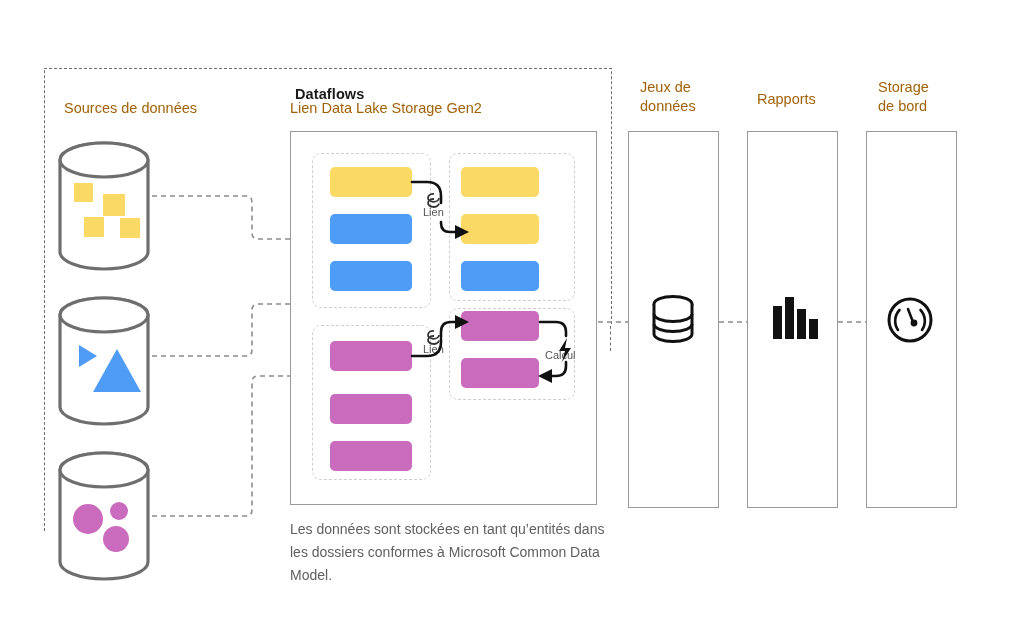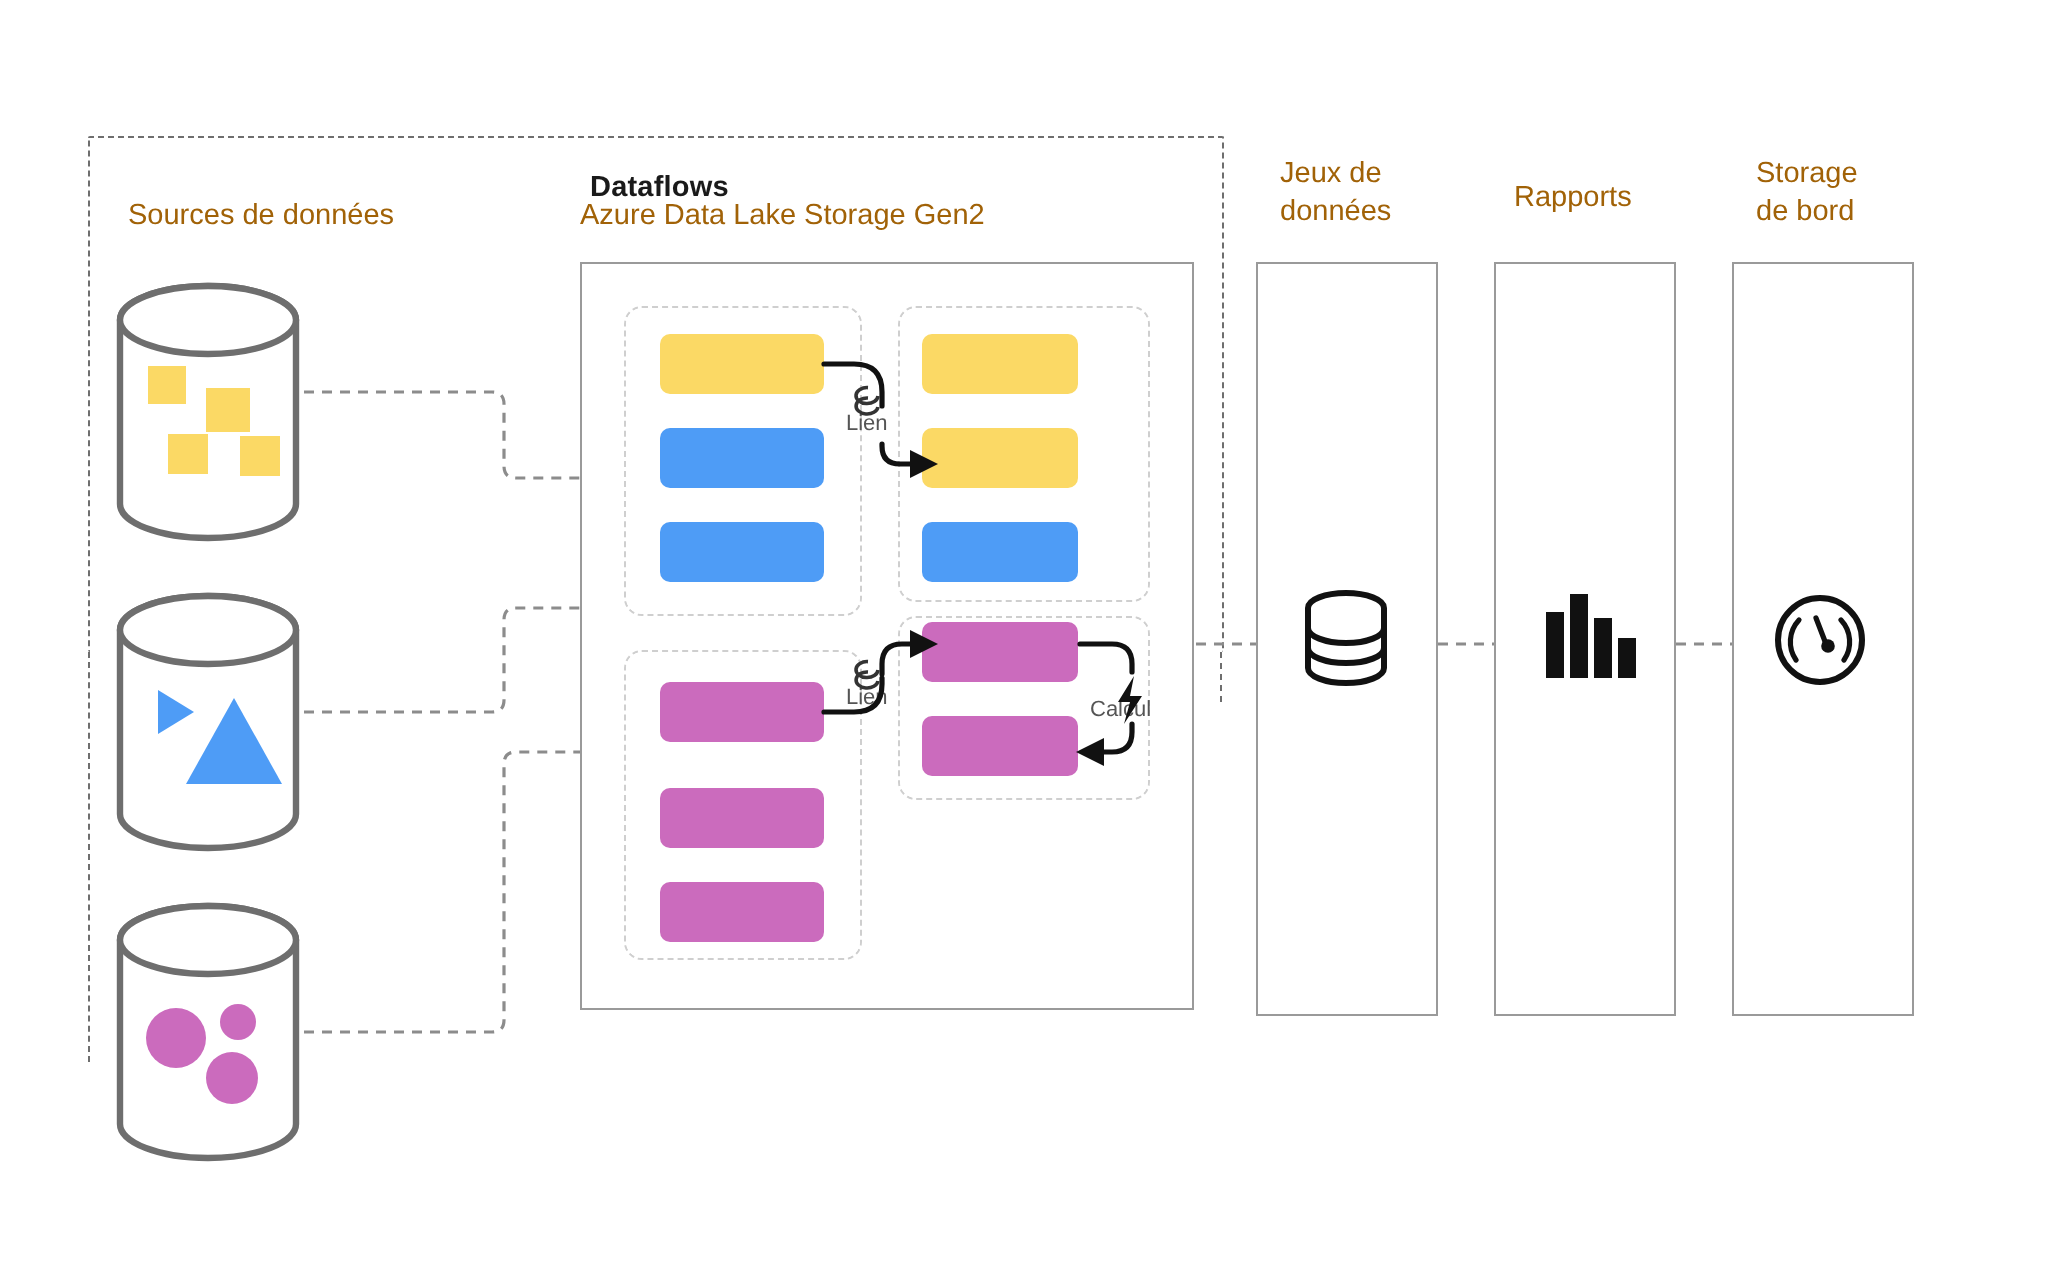--- a/index.html
+++ b/index.html
@@ -91,21 +91,21 @@
 
 <div id="stage">
 
   <div class="abs dataflows-box"></div>
   <div class="abs dataflows-box-lowerleft"></div>
   <div class="abs dataflows-box-lowerright"></div>
 
   <div class="abs title-dataflows">Dataflows</div>
 
   <div class="abs col-label lbl-sources">Sources de données</div>
-  <div class="abs col-label lbl-adls">Azure Data Lake Storage Gen2</div>
+  <div class="abs col-label lbl-adls">Lien Data Lake Storage Gen2</div>
   <div class="abs col-label lbl-datasets">Jeux de
 données</div>
   <div class="abs col-label lbl-reports">Rapports</div>
   <div class="abs col-label lbl-dashboards">Storage
 de bord</div>
 
   <div class="abs adls-panel"></div>
   <div class="abs group-box g1"></div>
   <div class="abs group-box g2"></div>
   <div class="abs group-box g3"></div>
@@ -123,20 +123,21 @@
   <div class="abs blk blk-m" style="left:461px;top:358px;width:78px;height:30px;"></div>
 
   <div class="abs blk blk-m" style="left:330px;top:341px;width:82px;height:30px;"></div>
   <div class="abs blk blk-m" style="left:330px;top:394px;width:82px;height:30px;"></div>
   <div class="abs blk blk-m" style="left:330px;top:441px;width:82px;height:30px;"></div>
 
   <div class="abs column c1"></div>
   <div class="abs column c2"></div>
   <div class="abs column c3"></div>
 
+  <div class="abs caption">Les données sont stockées en tant qu’entités dans les dossiers conformes à Microsoft Common Data Model.</div>
 
   <div class="abs mini-label lien1">Lien</div>
   <div class="abs mini-label lien2">Lien</div>
   <div class="abs mini-label calcul">Calcul</div>
 
   <svg class="layer" viewBox="0 0 1024 632">
 
     <g>
       <path class="cyl" d="M60,160 a44,17 0 0,1 88,0 v92 a44,17 0 0,1 -88,0 z"></path>
       <ellipse class="cyl" cx="104" cy="160" rx="44" ry="17"></ellipse>

